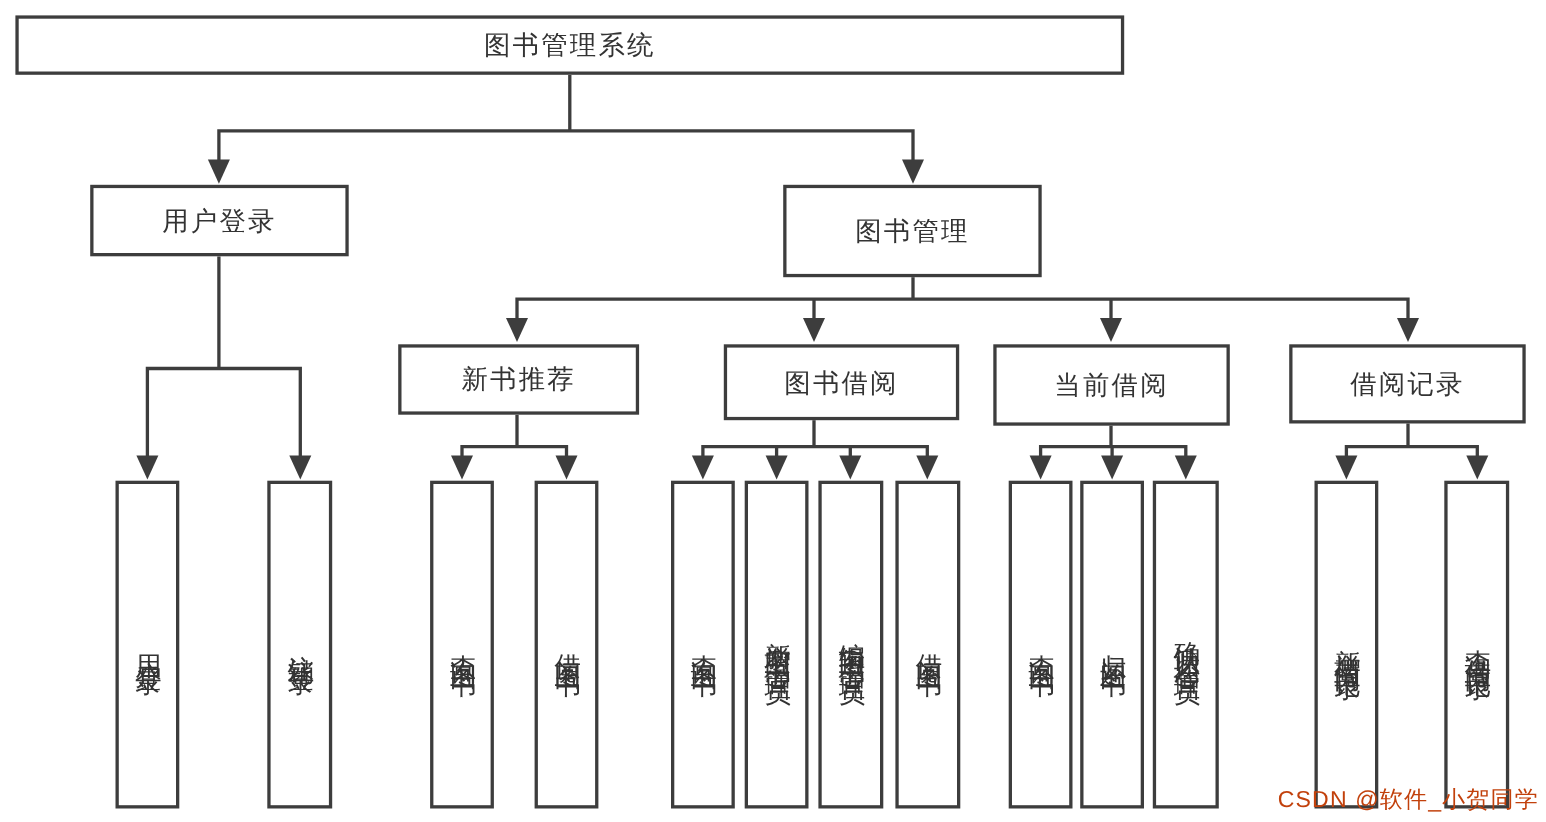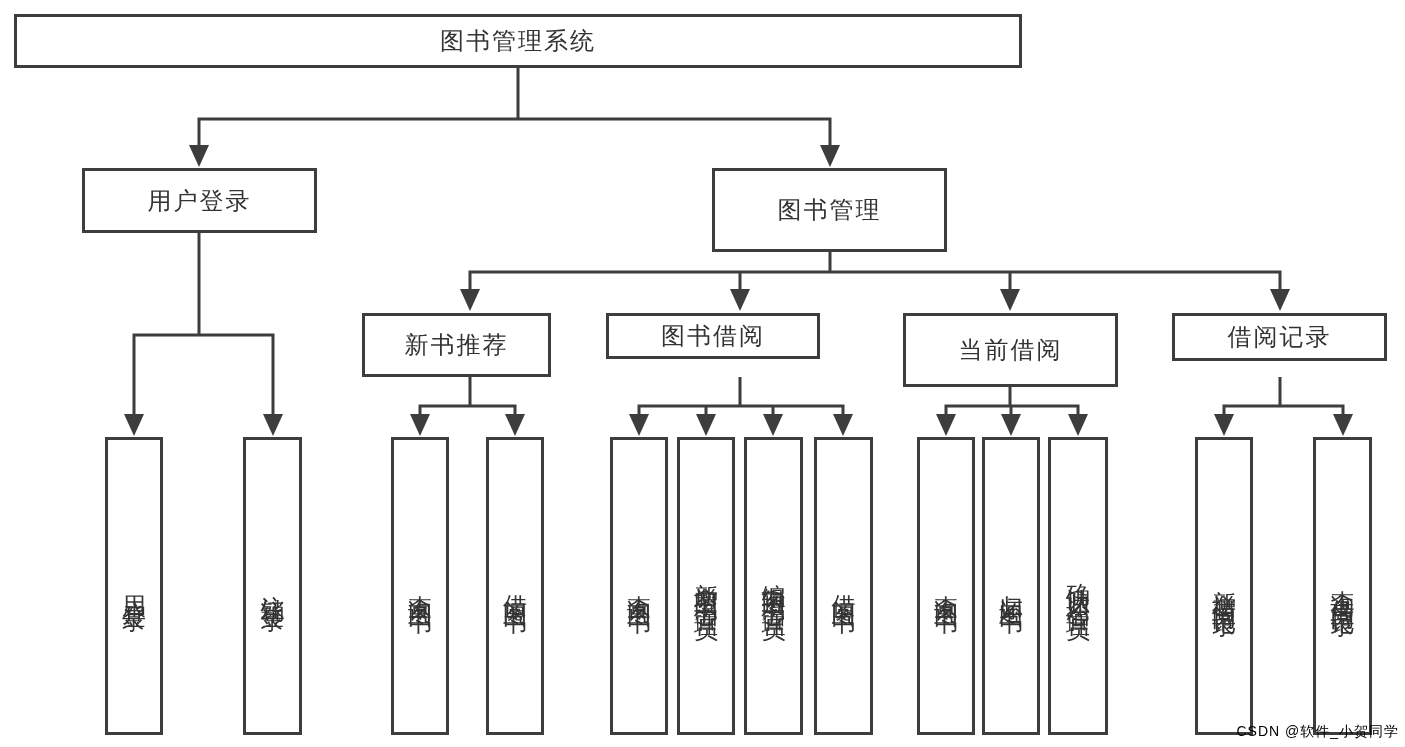--- a/index.html
+++ b/index.html
@@ -33,22 +33,22 @@
     writing-mode: vertical-rl;
     text-orientation: mixed;
     font-size: 24px;
     letter-spacing: 5px;
     line-height: 1;
   }
   .watermark {
     position: absolute;
     right: 6px;
     bottom: 6px;
-    font-size: 14px;
-    color: #000000;
+    font-size: 21px;
+    color: #c2410c;
     letter-spacing: 1px;
     z-index: 3;
     white-space: nowrap;
     margin-top: 16px;
   }
 </style>
 </head>
 <body>
 
 <div class="stage">
@@ -100,30 +100,30 @@
     <span>图书管理系统</span>
   </div>
 
   <div class="node h" style="left:82px; top:168px; width:235px; height:65px;">
     <span>用户登录</span>
   </div>
   <div class="node h" style="left:712px; top:168px; width:235px; height:84px;">
     <span>图书管理</span>
   </div>
 
-  <div class="node h" style="left:362px; top:313px; width:189px; height:64px;">
+  <div class="node h" style="left:362px; top:313px; width:219px; height:64px;">
     <span>新书推荐</span>
   </div>
-  <div class="node h" style="left:606px; top:313px; width:214px; height:46px;">
+  <div class="node h" style="left:658px; top:313px; width:214px; height:69px;">
     <span>图书借阅</span>
   </div>
   <div class="node h" style="left:903px; top:313px; width:215px; height:74px;">
     <span>当前借阅</span>
   </div>
-  <div class="node h" style="left:1172px; top:313px; width:215px; height:48px;">
+  <div class="node h" style="left:1172px; top:313px; width:215px; height:72px;">
     <span>借阅记录</span>
   </div>
 
   <div class="node v" style="left:105px; top:437px; width:58px; height:298px;">
     <span>用户登录</span>
   </div>
   <div class="node v" style="left:243px; top:437px; width:59px; height:298px;">
     <span>注销登录</span>
   </div>
 

